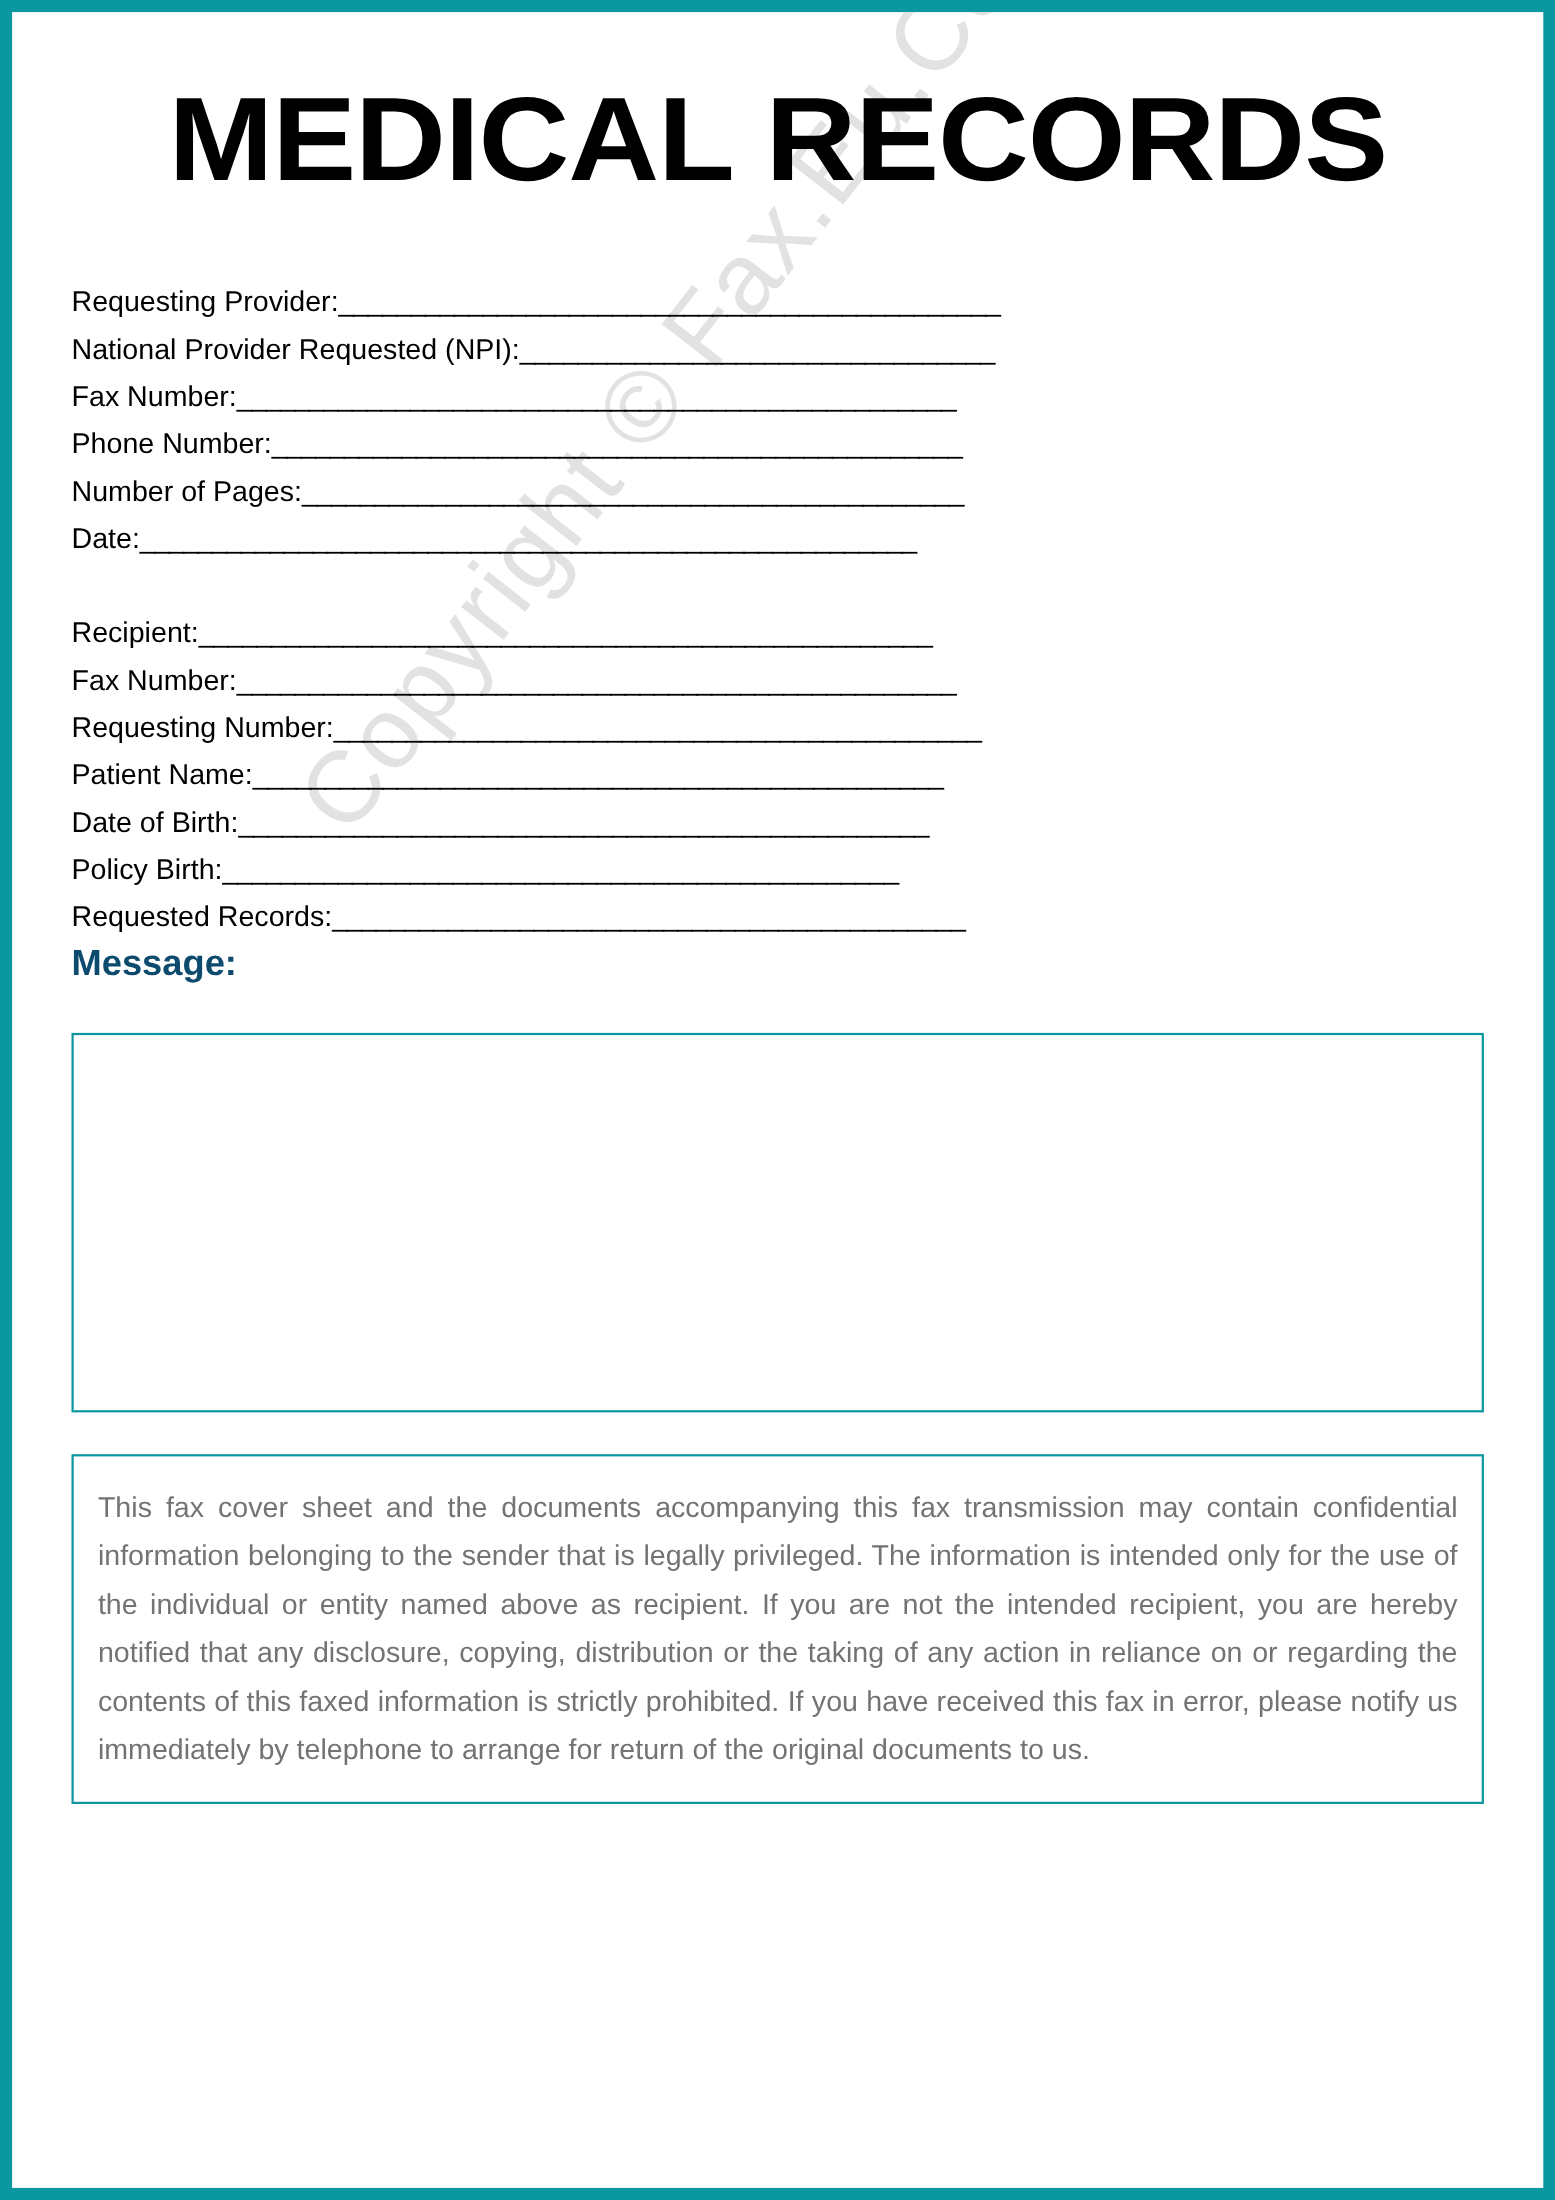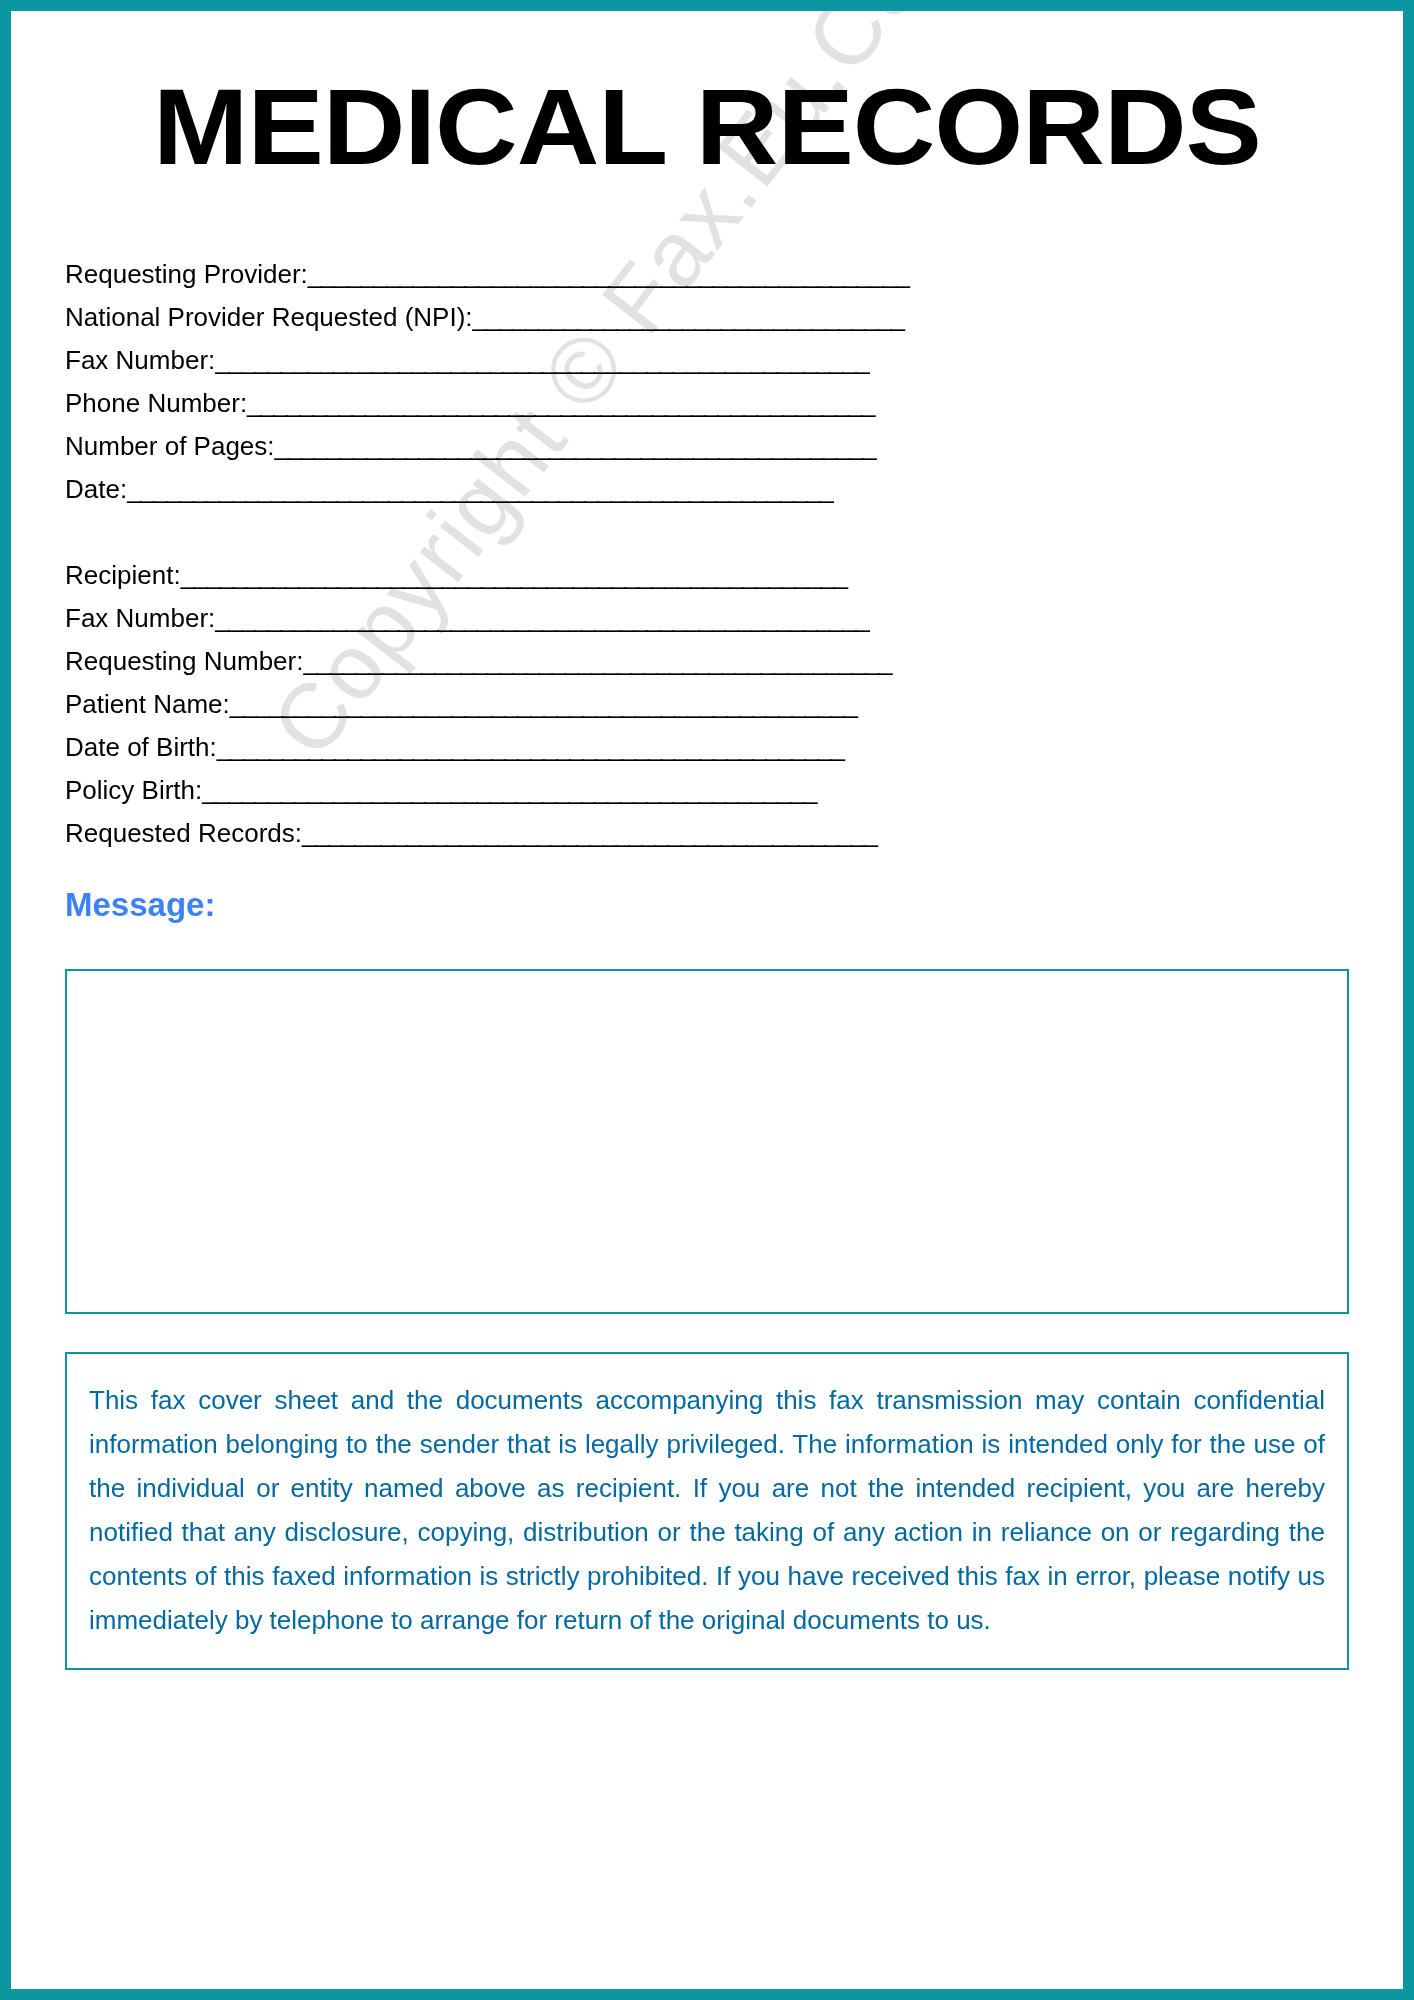--- a/index.html
+++ b/index.html
@@ -100,22 +100,21 @@
 
   .field-gap {
     height: 43px;
   }
 
   
   #message-label {
     font-family: "Liberation Sans", sans-serif;
     font-size: 33px;
     font-weight: bold;
-    color: #3b82f6;
-    margin-top: 30px;
+    color: #0c4a6e;
     line-height: 40px;
   }
 
   
   #message-box {
     margin-top: 44px;
     height: 345px;
     border: 2px solid #0b97a0;
     background: transparent;
     box-sizing: border-box;
@@ -127,21 +126,21 @@
     border: 2px solid #0b97a0;
     box-sizing: border-box;
     padding: 24px 22px 26px 22px;
     background: transparent;
   }
 
   #disclaimer-text {
     font-family: "Liberation Sans", sans-serif;
     font-size: 26px;
     line-height: 44px;
-    color: #0369a1;
+    color: #737373;
     text-align: justify;
     text-justify: inter-word;
     margin: 0;
   }
 </style>
 </head>
 <body>
 
 <div id="page">
 

